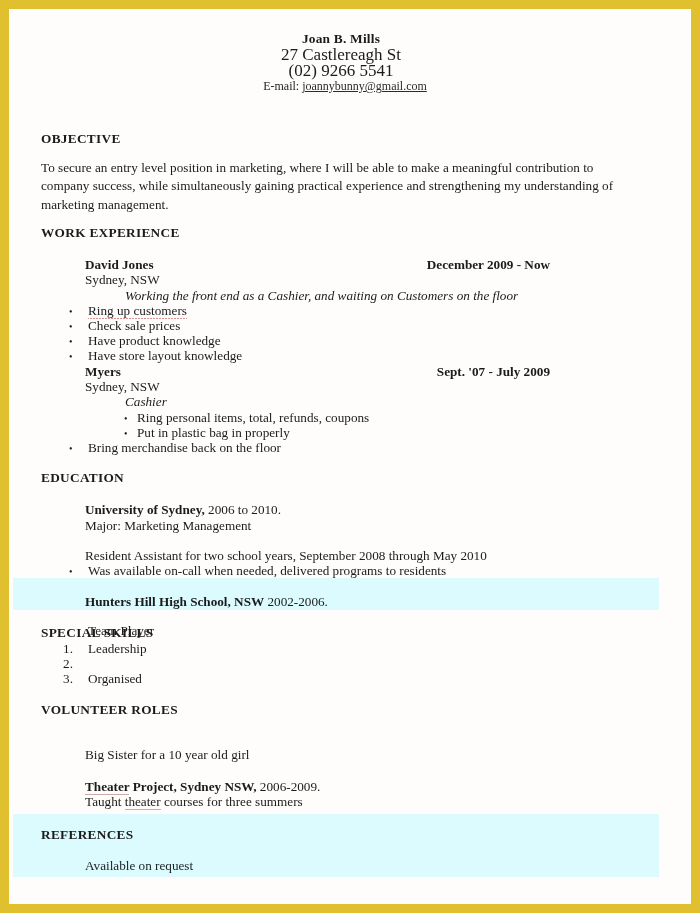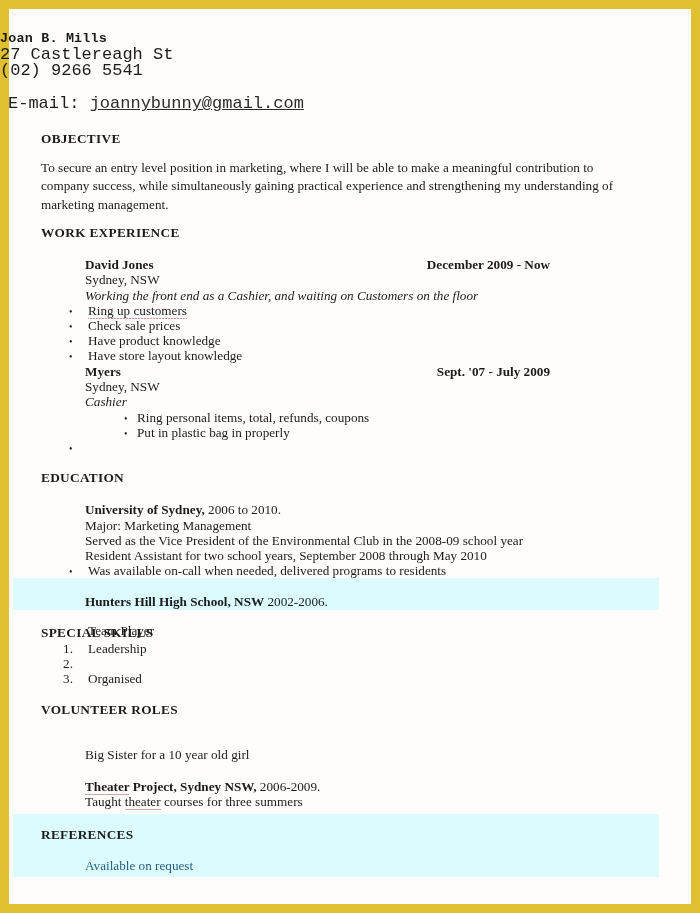--- a/index.html
+++ b/index.html
@@ -58,37 +58,36 @@
     font-size: 13.2px;
     line-height: 15.3px;
   }
 
   
   #header-block {
     position: absolute;
     left: 0;
     top: 31px;
     width: 682px;
-    text-align: left;
-    font-family: Liberation Mono, monospace;
+    text-align: center;
   }
   #header-block .hname {
     font-weight: bold;
     font-size: 13.4px;
     letter-spacing: .2px;
     line-height: 16px;
   }
   #header-block .hline {
     font-size: 17px;
     line-height: 15.6px;
   }
   #header-block .hemail {
-    font-size: 17px;
+    font-size: 12px;
     line-height: 16px;
-    margin-top: 18px;
+    margin-top: 0;
     padding-left: 8px;
   }
   .email-link {
     text-decoration: underline;
     color: #2b2b2b;
     cursor: pointer;
   }
 
   
   .sec-head {
@@ -100,21 +99,21 @@
     white-space: nowrap;
   }
 
   
   .ln {
     position: absolute;
     white-space: nowrap;
     font-size: 13.2px;
   }
   .b  { font-weight: bold; }
-  .it { font-style: italic; }
+  .it { font-style: italic; margin-left: 40px; }
 
   
   #objective-text {
     position: absolute;
     left: 41px;
     top: 159px;
     width: 580px;
     font-size: 13.2px;
     line-height: 18.4px;
     text-align: left;
@@ -160,21 +159,21 @@
     background-image:
       linear-gradient(135deg, rgba(190,60,60,.55) 25%, transparent 25%),
       linear-gradient(225deg, rgba(190,60,60,.55) 25%, transparent 25%);
     background-size: 3px 2px;
     background-repeat: repeat-x;
   }
   .squig-flat {
     border-bottom: 1px solid rgba(150,90,90,.5);
   }
 
-  .faded { color: #0c4a6e; opacity: .88; }
+  .faded { color: #000000; opacity: .88; }
 </style>
 </head>
 <body>
 
 <div id="page-frame"></div>
 <div id="page-inner"></div>
 
 <div class="highlight-band" id="band-school"></div>
 <div class="highlight-band" id="band-refs"></div>
 
@@ -217,27 +216,27 @@
   <div class="ln" style="left:85px; top:379px">Sydney, NSW</div>
   <div class="ln it" style="left:85px; top:394px">Cashier</div>
 
   <div class="bullet-dot" style="left:124px; top:412px">•</div>
   <div class="ln" style="left:137px; top:410px">Ring personal items, total, refunds, coupons</div>
 
   <div class="bullet-dot" style="left:124px; top:427px">•</div>
   <div class="ln" style="left:137px; top:425px">Put in plastic bag in properly</div>
 
   <div class="bullet-dot" style="left:69px; top:442px">•</div>
+  <div class="ln" style="left:88px; top:440px">Bring merchandise back on the floor</div>
 
   <div class="sec-head" style="top:470px">EDUCATION</div>
 
   <div class="ln" style="left:85px; top:502px"><span class="b">University of Sydney,</span><span> 2006 to 2010.</span></div>
 
   <div class="ln" style="left:85px; top:518px">Major: Marketing Management</div>
-  <div class="ln" style="left:85px; top:533px">Served as the Vice President of the Environmental Club in the 2008-09 school year</div>
   <div class="ln" style="left:85px; top:548px">Resident Assistant for two school years, September 2008 through May 2010</div>
 
   <div class="bullet-dot" style="left:69px; top:565px">•</div>
   <div class="ln" style="left:88px; top:563px">Was available on-call when needed, delivered programs to residents</div>
 
   <div class="ln" style="left:85px; top:594px"><span class="b">Hunters Hill High School, NSW</span><span> 2002-2006.</span></div>
 
   <div class="sec-head" style="top:625px">SPECIAL SKILLS</div>
 
   <div class="num" style="left:59px; top:641px">1.</div>

